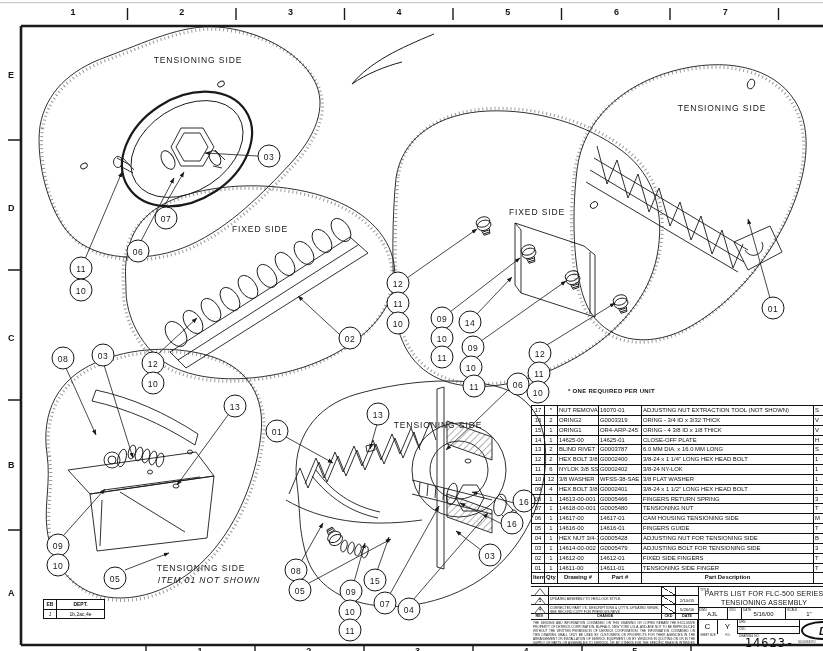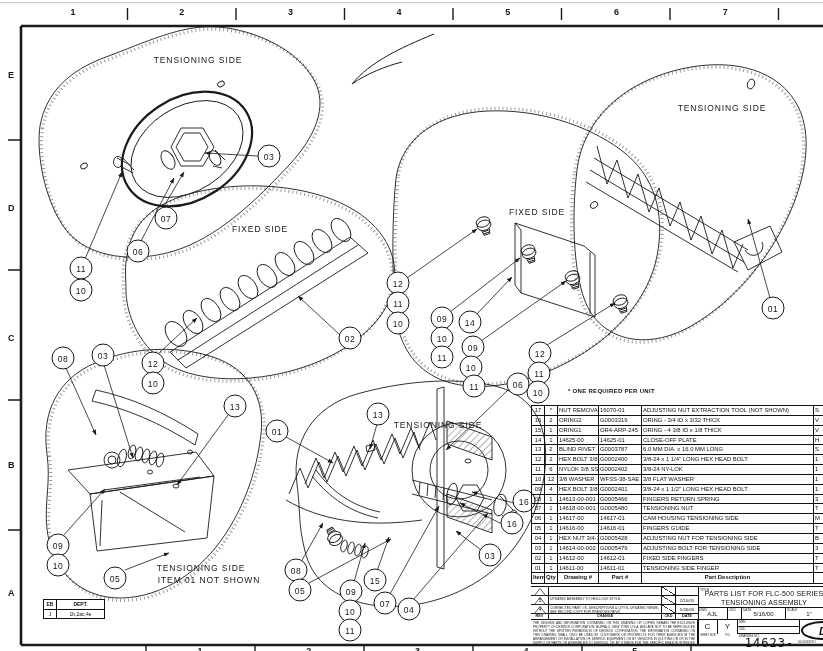--- a/index.html
+++ b/index.html
@@ -264,21 +264,21 @@
       <div class="rletter" style="top: 588px;">A</div>
     </div>
 
   <div id="labels">
       <div class="lbl" style="left: 198px; top: 60px;">TENSIONING SIDE</div>
       <div class="lbl" style="left: 260px; top: 229px;">FIXED SIDE</div>
       <div class="lbl" style="left: 537px; top: 212px;">FIXED SIDE</div>
       <div class="lbl" style="left: 438px; top: 425px;">TENSIONING SIDE</div>
       <div class="lbl" style="left: 722px; top: 108px;">TENSIONING SIDE</div>
       <div class="lbl" style="left: 201px; top: 568px;">TENSIONING SIDE</div>
-      <div class="lbl" style="left: 209px; top: 580px;">ITEM 01 NOT SHOWN</div>
+      <div class="lbl" style="left: 209px; top: 580px; font-style: italic;">ITEM 01 NOT SHOWN</div>
     </div>
   <div id="balloons">
       <div class="balloon" style="left: 269px; top: 156px;">03</div>
       <div class="balloon" style="left: 166px; top: 218px;">07</div>
       <div class="balloon" style="left: 138px; top: 251px;">06</div>
       <div class="balloon" style="left: 81px; top: 268px;">11</div>
       <div class="balloon" style="left: 81px; top: 290px;">10</div>
       <div class="balloon" style="left: 350px; top: 338px;">02</div>
       <div class="balloon" style="left: 153px; top: 363px;">12</div>
       <div class="balloon" style="left: 153px; top: 383px;">10</div>

